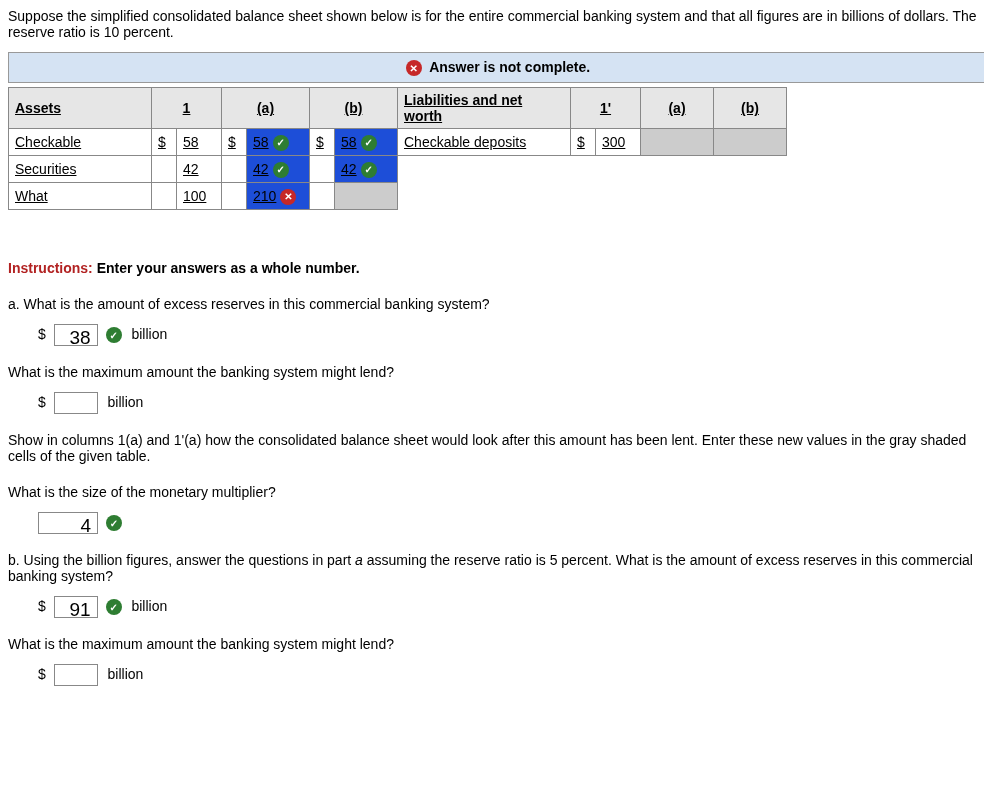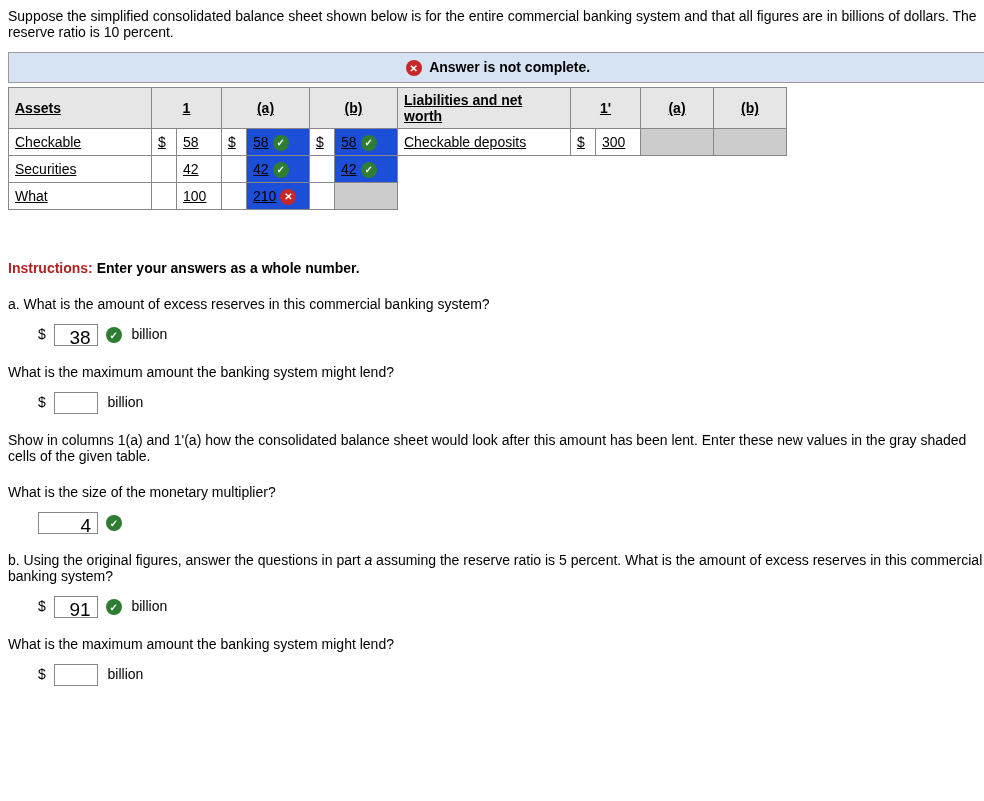--- a/index.html
+++ b/index.html
@@ -148,21 +148,21 @@
 
 <div>Show in columns 1(a) and 1'(a) how the consolidated balance sheet would look after this amount has been lent. Enter these new values in the gray shaded cells of the given table.</div>
 
 <div class="section">What is the size of the monetary multiplier?</div>
 <div class="answer-line">
   <span class="ans-box" style="min-width:46px">4</span>
   <span class="icon green icon-inline">✓</span>
 </div>
 
 <div>
-  <span>b. Using the original figures, answer the questions in part </span><i>a</i><span> assuming the reserve ratio is 5 percent. What is the amount of excess reserves in this commercial banking system?</span>
+  <span>b. Using the billion figures, answer the questions in part </span><i>a</i><span> assuming the reserve ratio is 5 percent. What is the amount of excess reserves in this commercial banking system?</span>
 </div>
 <div class="answer-line">
   <span class="dollar">$</span>
   <span class="ans-box">91</span>
   <span class="icon green icon-inline">✓</span>
   <span class="unit">billion</span>
 </div>
 
 <div>What is the maximum amount the banking system might lend?</div>
 <div class="answer-line">

